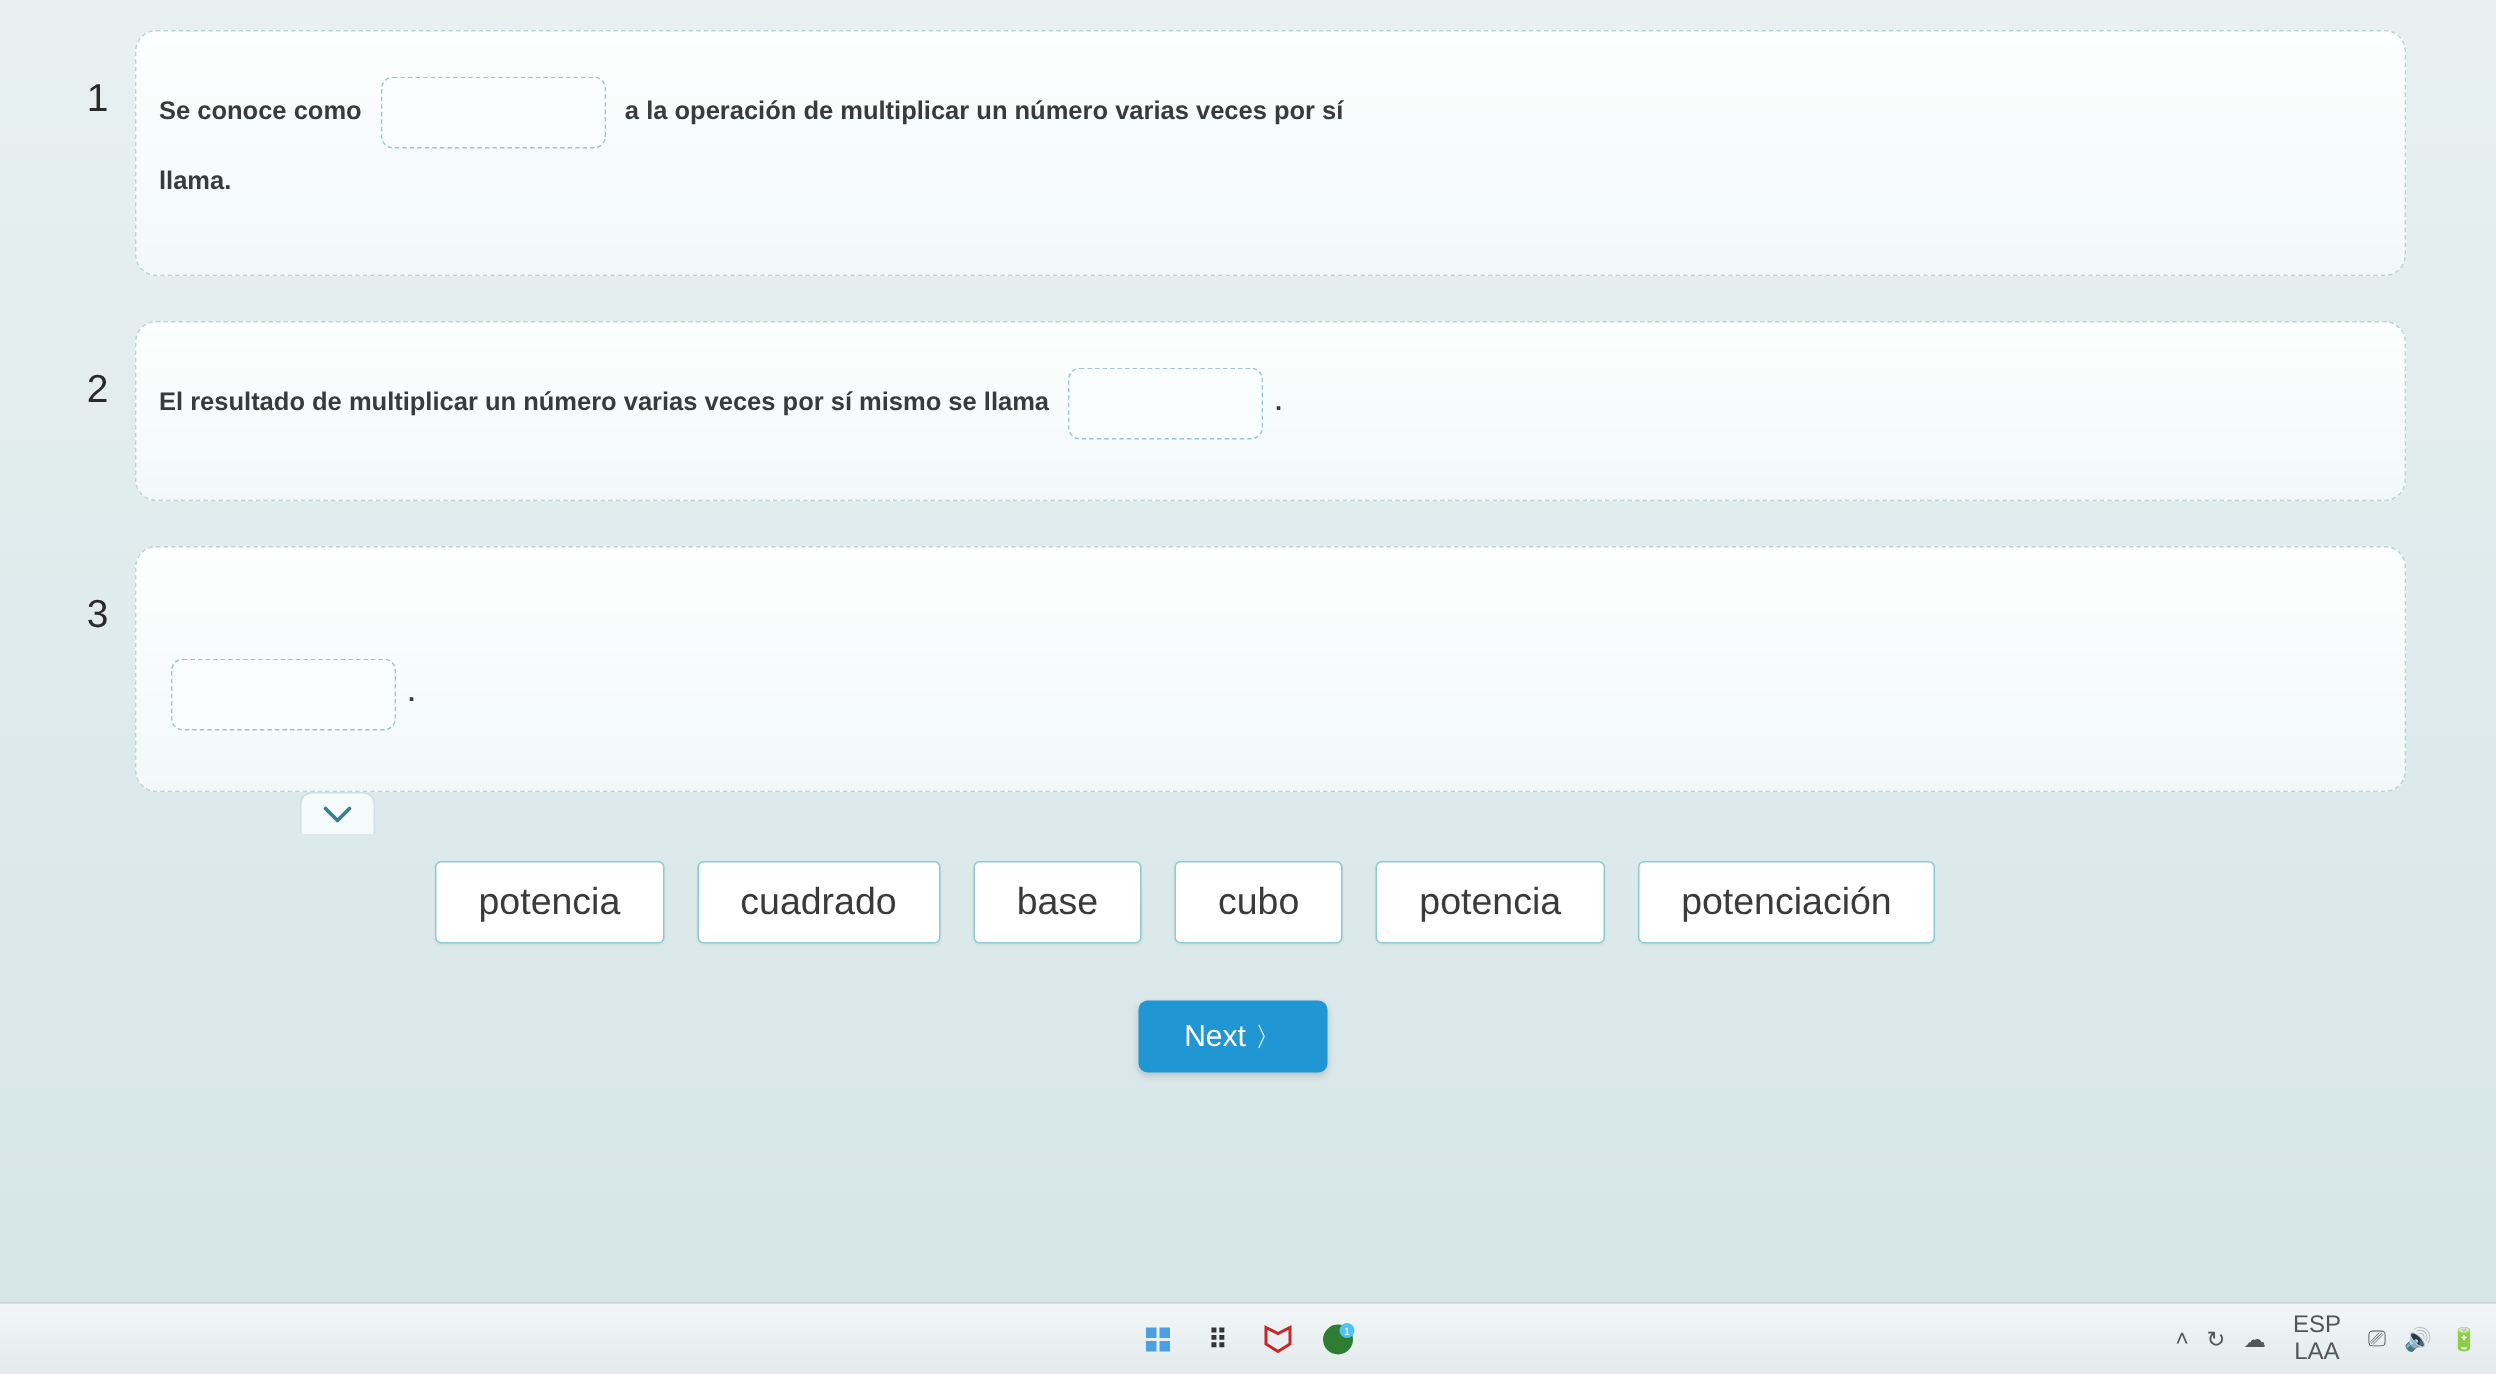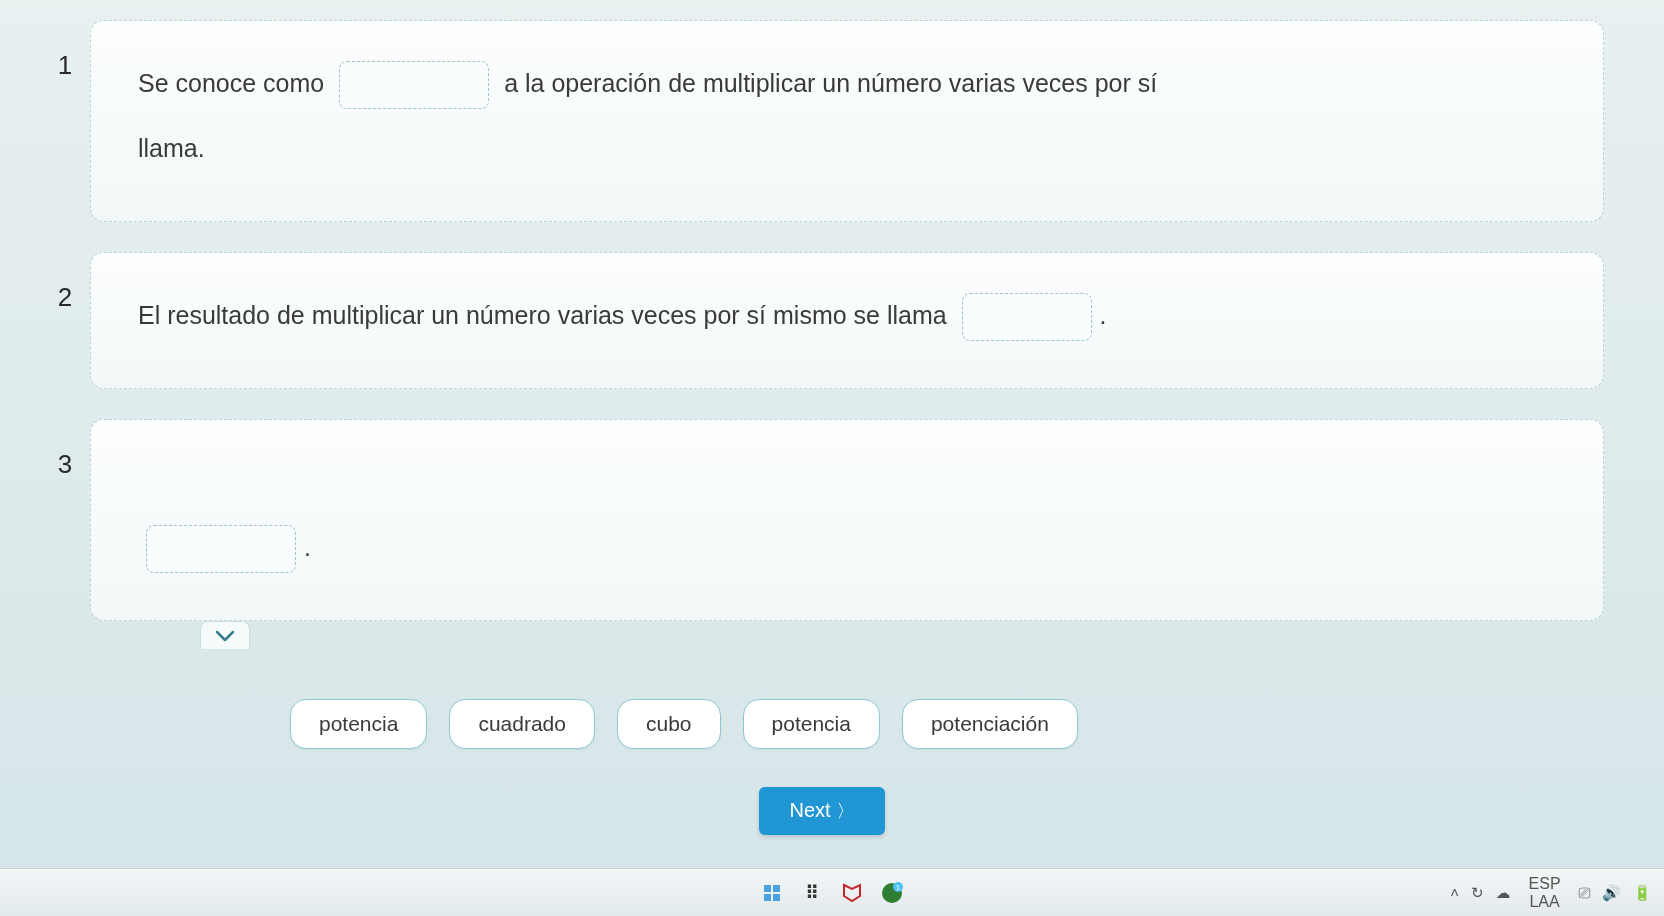--- a/index.html
+++ b/index.html
@@ -25,25 +25,25 @@
       color: #2a2a2a;
       width: 50px;
       padding-top: 30px;
       text-align: center;
     }
     .q-card {
       flex: 1;
       background: linear-gradient(180deg, #fdfefe 0%, #f2f8f8 100%);
       border: 1px dashed #b8d4d8;
       border-radius: 14px;
-      padding: 30px 40px 40px 47px;
-      font-size: 25px;
+      padding: 30px 40px 40px 15px;
+      font-size: 17px;
       color: #3a3a3a;
       line-height: 2.6;
-      font-weight: 400;
+      font-weight: 700;
     }
     .blank {
       display: inline-block;
       min-width: 150px;
       height: 48px;
       border: 1.5px dashed #9ec5cc;
       border-radius: 8px;
       background: #fafdfd;
       vertical-align: middle;
       margin: 0 8px;
@@ -69,42 +69,42 @@
     .chevron-tab svg { width: 20px; height: 14px; }
     .answer-bank {
       display: flex;
       gap: 22px;
       padding: 18px 0 20px 160px;
       align-items: center;
     }
     .chip {
       background: #ffffff;
       border: 1.5px solid #8ec9d4;
-      border-radius: 16px;
+      border-radius: 4px;
       padding: 12px 28px;
-      font-size: 21px;
+      font-size: 25px;
       color: #3a3a3a;
       cursor: grab;
       box-shadow: 0 1px 2px rgba(0,0,0,0.05);
-      margin-top: 32px;
     }
     .next-row {
       display: flex;
       justify-content: center;
       margin-top: 18px;
     }
     .next-btn {
       background: #2196d4;
       color: #fff;
       border: none;
       border-radius: 6px;
       padding: 12px 30px;
       font-size: 20px;
       font-weight: 500;
       display: flex;
+      align-items: center;
       gap: 6px;
       cursor: pointer;
       box-shadow: 0 2px 4px rgba(0,0,0,0.15);
     }
     .next-btn .chev { font-size: 18px; }
     .taskbar {
       position: absolute;
       bottom: 0; left: 0; right: 0;
       height: 48px;
       background: linear-gradient(180deg, #f2f6f7 0%, #e3eaec 100%);
@@ -172,20 +172,21 @@
 
   <div class="answer-bank-wrap">
     <div class="chevron-tab">
       <svg viewBox="0 0 20 12">
           <path d="M2 2 L10 10 L18 2" stroke="#3a7f8f" stroke-width="2.5" fill="none" stroke-linecap="round" stroke-linejoin="round"></path>
         </svg>
     </div>
     <div class="answer-bank">
       <div class="chip">potencia</div>
       <div class="chip">cuadrado</div>
+      <div class="chip">base</div>
       <div class="chip">cubo</div>
       <div class="chip">potencia</div>
       <div class="chip">potenciación</div>
     </div>
   </div>
 
   <div class="next-row">
     <button class="next-btn">
       <span>Next</span>
       <span class="chev">〉</span>

